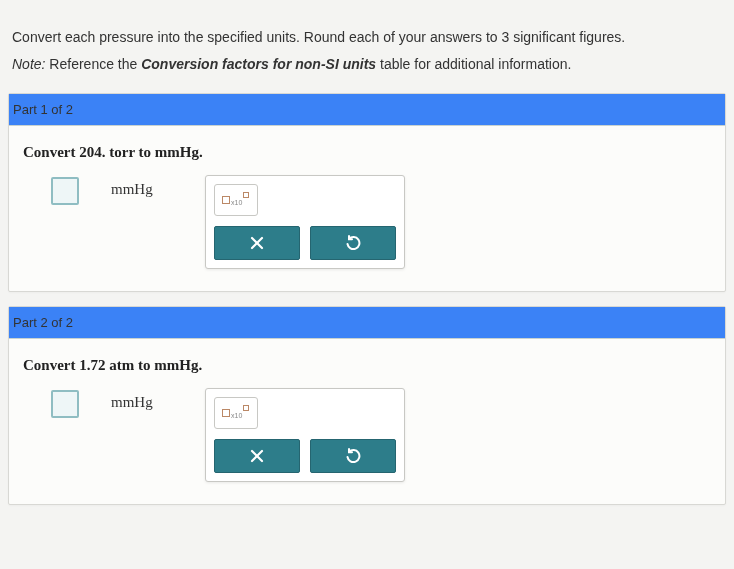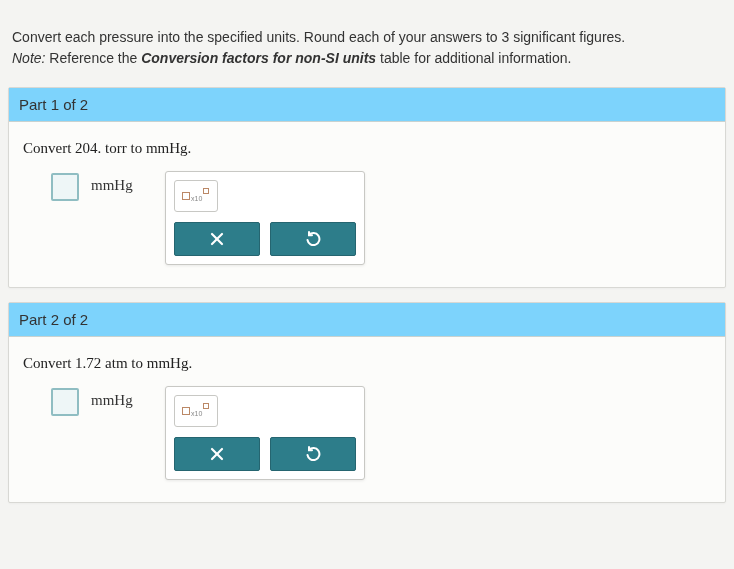--- a/index.html
+++ b/index.html
@@ -10,51 +10,53 @@
     height: 569px;
     overflow: hidden;
     color: #333;
     font-size: 14px;
   }
   .intro {
     padding: 27px 12px 4px 12px;
     line-height: 1.5;
   }
   .intro .note {
+    margin-top: 6px;
   }
   .note-label { font-style: italic; }
   .bold-ital { font-weight: bold; font-style: italic; }
   .part {
     background: #fcfcfa;
     border: 1px solid #d8d8d4;
     margin: 14px 8px 0 8px;
     border-radius: 2px;
     position: relative;
     box-shadow: 0 1px 2px rgba(0,0,0,0.03);
   }
   .part-header {
-    background: #7dd3fc;
-    padding: 8px 10px;
-    font-size: 15px;
+    background: #3b82f6;
+    padding: 8px 4px;
+    font-size: 13px;
     color: #333;
     border-bottom: 1px solid #c8d2d0;
   }
   .part-body {
     padding: 18px 14px 22px 14px;
   }
   .prompt {
     font-family: Georgia, 'Times New Roman', serif;
     font-size: 15px;
     color: #222;
     margin-bottom: 14px;
+    font-weight: bold;
   }
   .answer-row {
     display: flex;
     align-items: flex-start;
-    gap: 12px;
+    gap: 32px;
     margin-left: 28px;
   }
   .answer-box {
     width: 28px;
     height: 28px;
     border: 2px solid #8fbdc2;
     background: #eef6f7;
     border-radius: 2px;
     flex-shrink: 0;
     margin-top: 2px;

